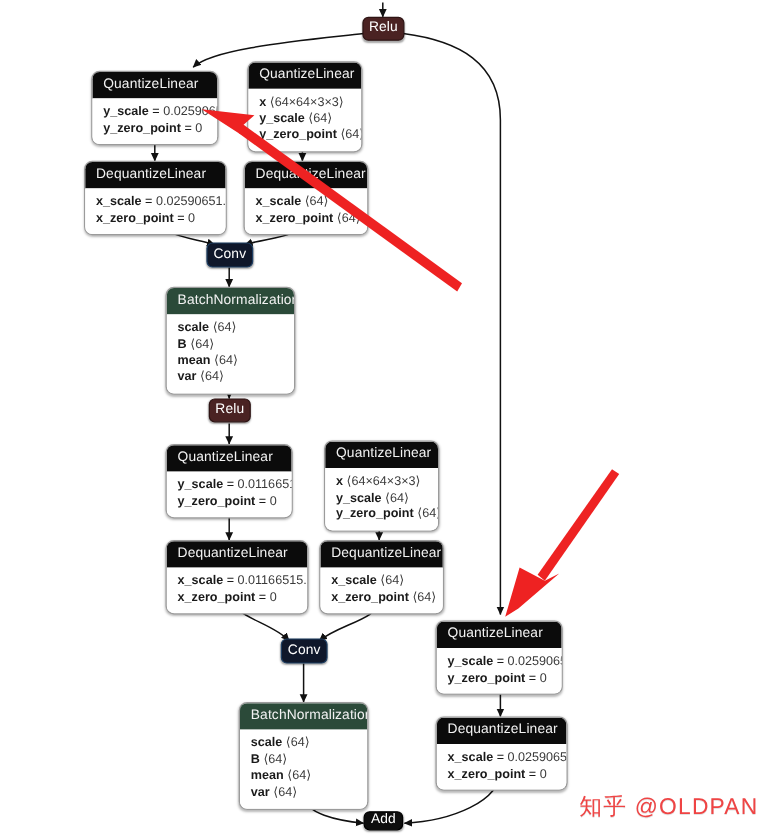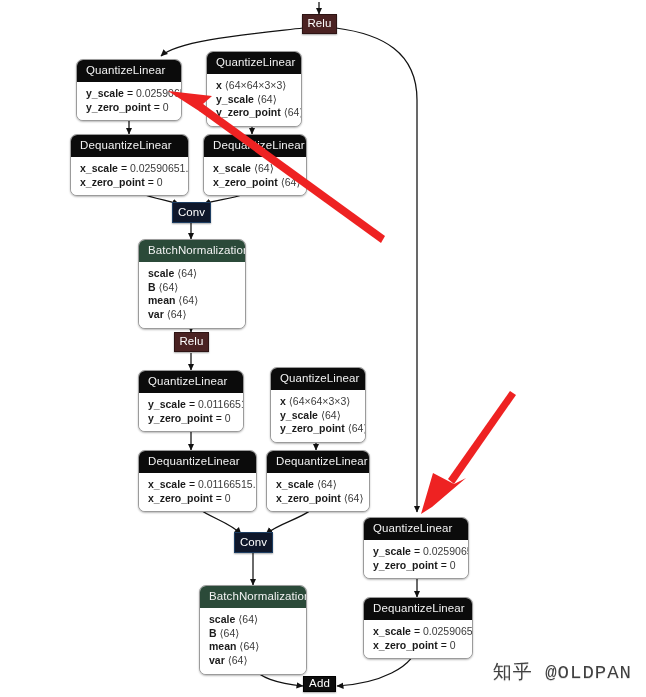--- a/index.html
+++ b/index.html
@@ -36,21 +36,21 @@
 
   
   .node {
     position: absolute;
     z-index: 20;
     box-sizing: border-box;
   }
 
   
   .pill {
-    border-radius: 0;
+    border-radius: 5px;
     color: #ffffff;
     font-size: 11.5px;
     line-height: 1;
     display: flex;
     align-items: center;
     justify-content: center;
     letter-spacing: .1px;
     box-shadow: 0 1px 1.5px rgba(0,0,0,.35);
   }
   .pill.relu  { background: #4a2222; border: 1px solid #2e1414; }
@@ -89,26 +89,26 @@
   .attr .k { font-weight: bold; }
   .attr .dim { color: #3a3a3a; }
 
   
   #watermark {
     position: absolute;
     right: 14px;
     bottom: 12px;
     z-index: 60;
     font-size: 19px;
-    color: #404040;
+    color: #ef4444;
     letter-spacing: 1px;
     text-shadow: 0 1px 0 #e3e3e3;
     user-select: none;
     white-space: nowrap;
-    font-family: Liberation Mono, monospace;
+    font-family: Liberation Sans, sans-serif;
   }
 </style>
 </head>
 <body>
 
 <div id="graph-canvas">
 
   <svg id="edges-layer" viewBox="0 0 646 697">
     <defs>
       <marker id="ah" markerWidth="7" markerHeight="7" refX="5.2" refY="3" orient="auto">

